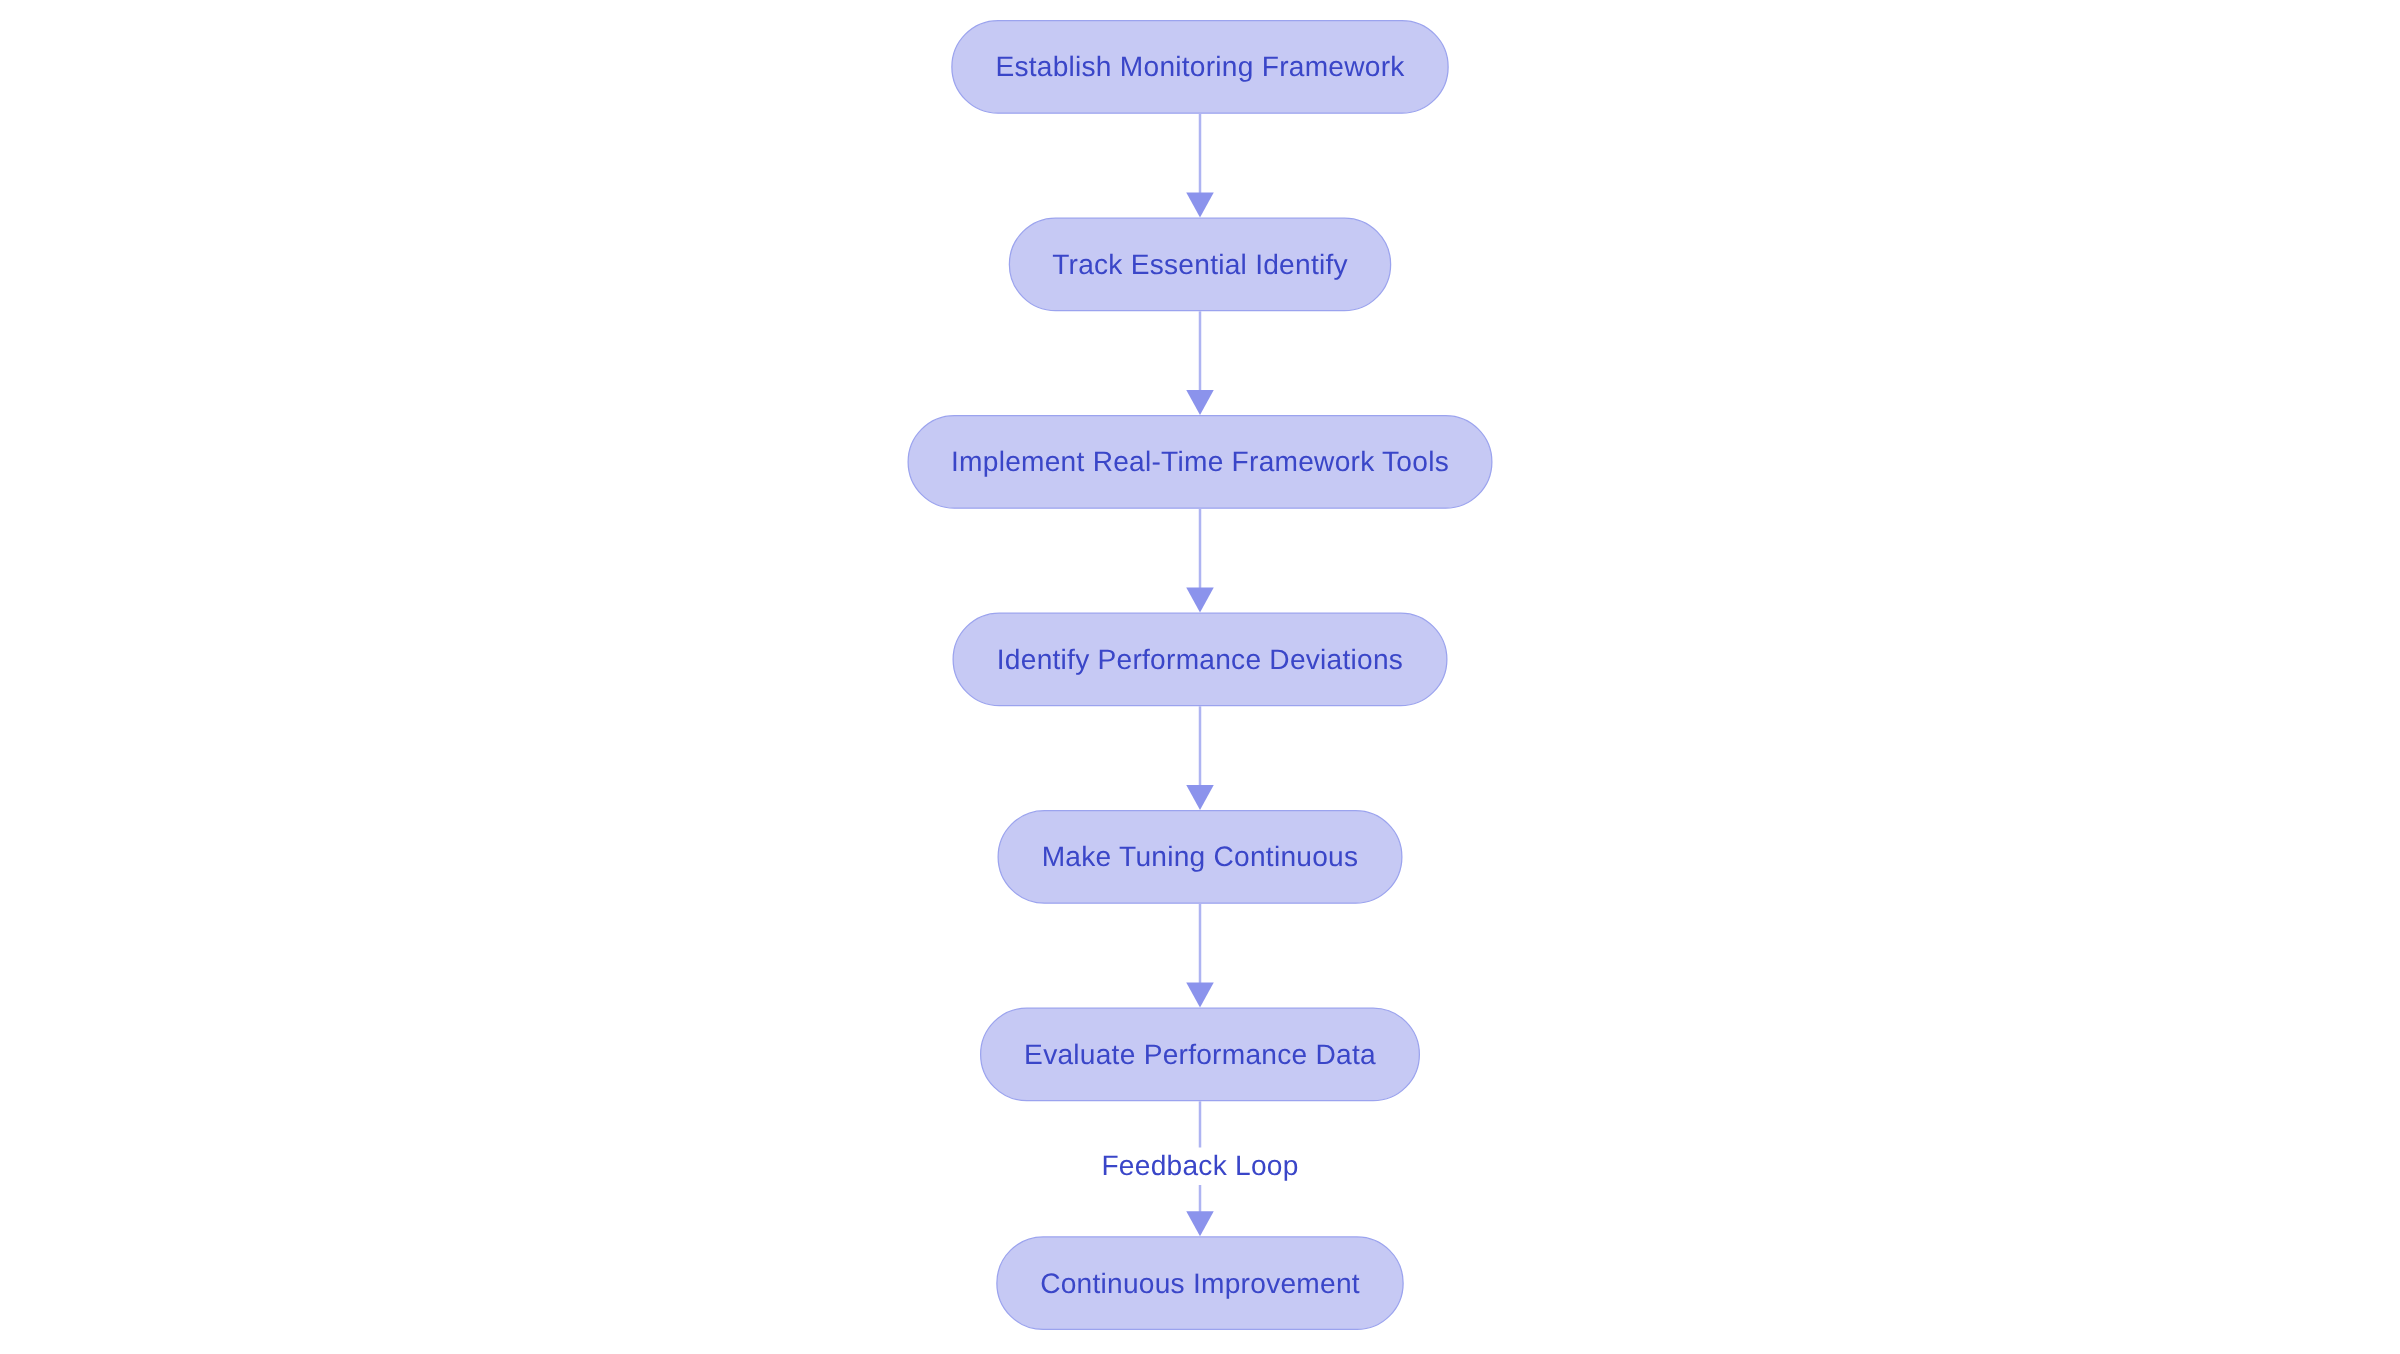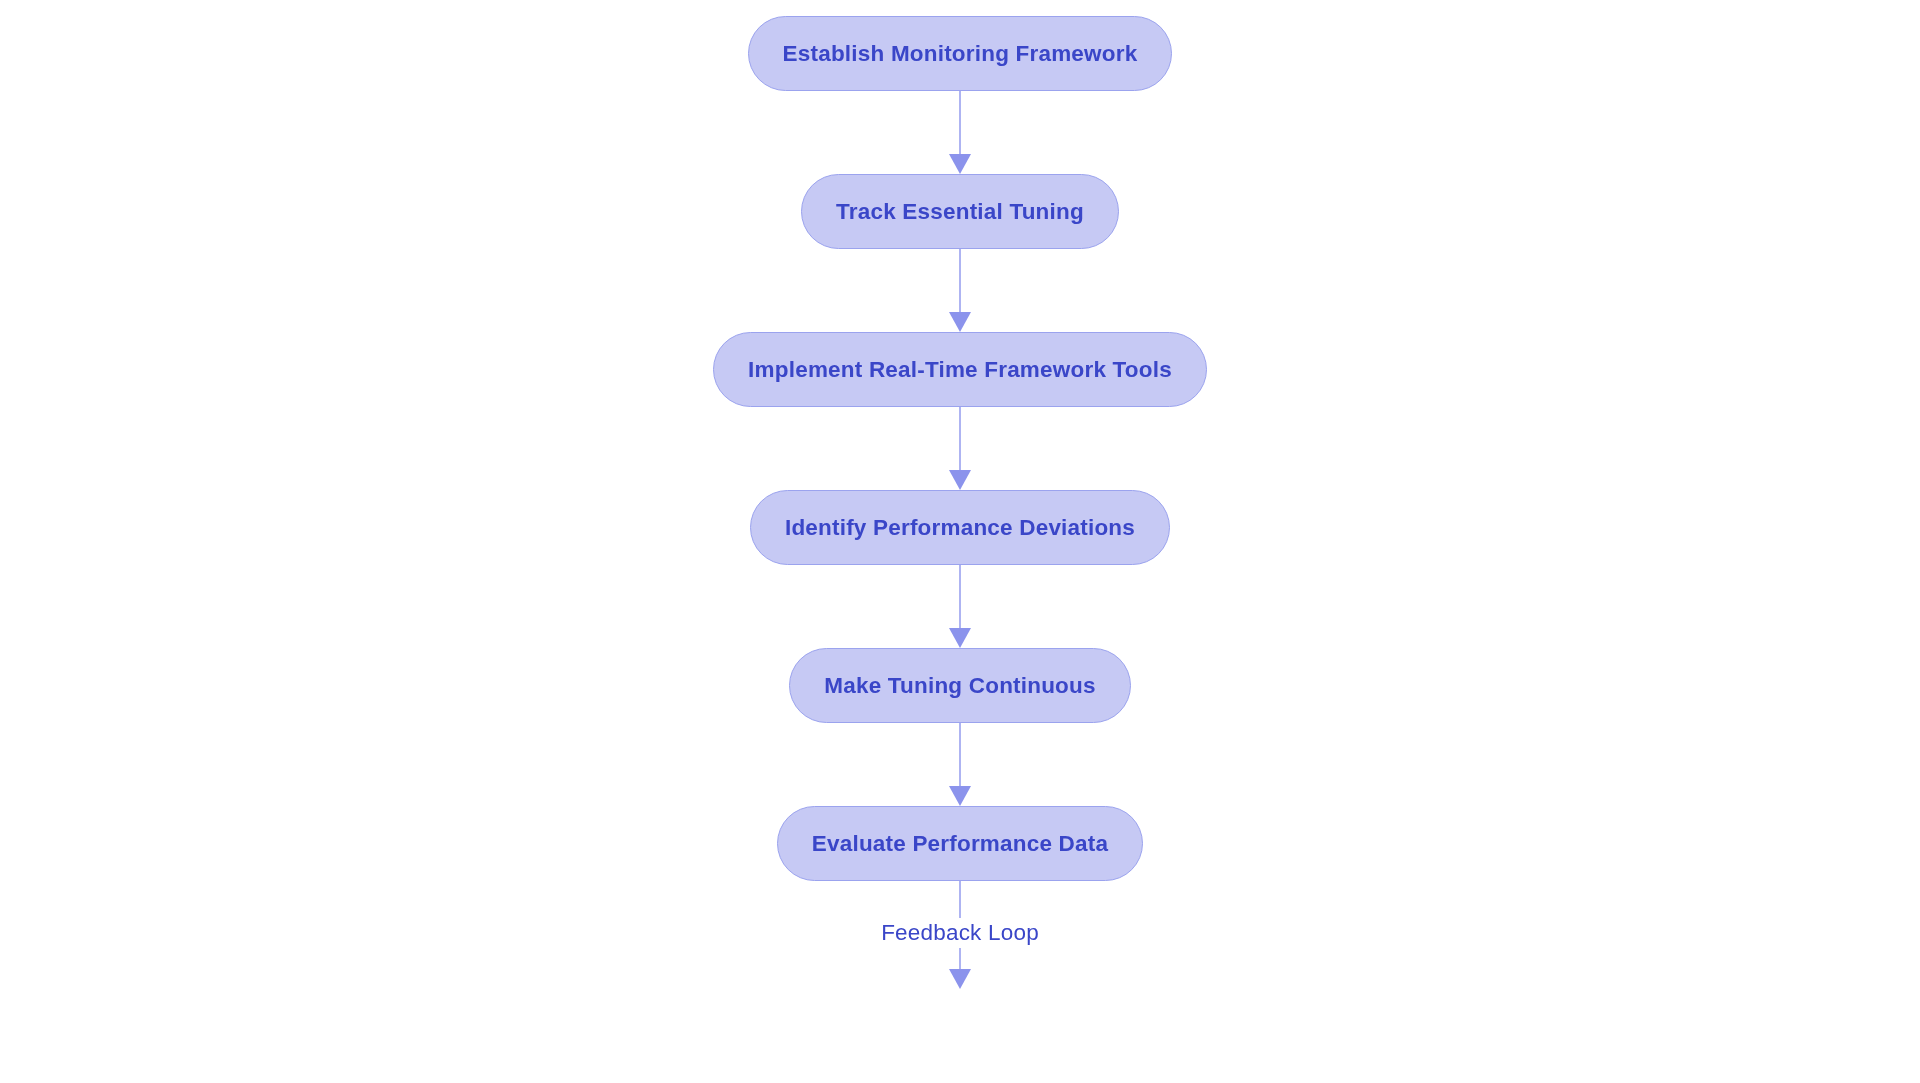--- a/index.html
+++ b/index.html
@@ -38,21 +38,20 @@
     border-radius: 38px;
     background: var(--node-fill);
     border: 1.5px solid var(--node-border);
     color: var(--node-text);
     font-size: 22.5px;
     letter-spacing: 0.2px;
     display: flex;
     align-items: center;
     justify-content: center;
     white-space: nowrap;
-    font-weight: bold;
   }
   .connector {
     position: relative;
     width: 60px;
     height: 83px;
     display: flex;
     flex-direction: column;
     align-items: center;
   }
   .connector.with-label {
@@ -90,21 +89,21 @@
 
 <div class="canvas">
 
   <div class="node">Establish Monitoring Framework</div>
 
   <div class="connector">
     <div class="arrow-line"></div>
     <div class="arrow-head"></div>
   </div>
 
-  <div class="node">Track Essential Tuning</div>
+  <div class="node">Track Essential Identify</div>
 
   <div class="connector">
     <div class="arrow-line"></div>
     <div class="arrow-head"></div>
   </div>
 
   <div class="node">Implement Real-Time Framework Tools</div>
 
   <div class="connector">
     <div class="arrow-line"></div>
@@ -126,14 +125,15 @@
   </div>
 
   <div class="node">Evaluate Performance Data</div>
 
   <div class="connector with-label">
     <div class="arrow-line"></div>
     <div class="edge-label">Feedback Loop</div>
     <div class="arrow-head"></div>
   </div>
 
+  <div class="node">Continuous Improvement</div>
 
 </div>
 
 </body></html>

